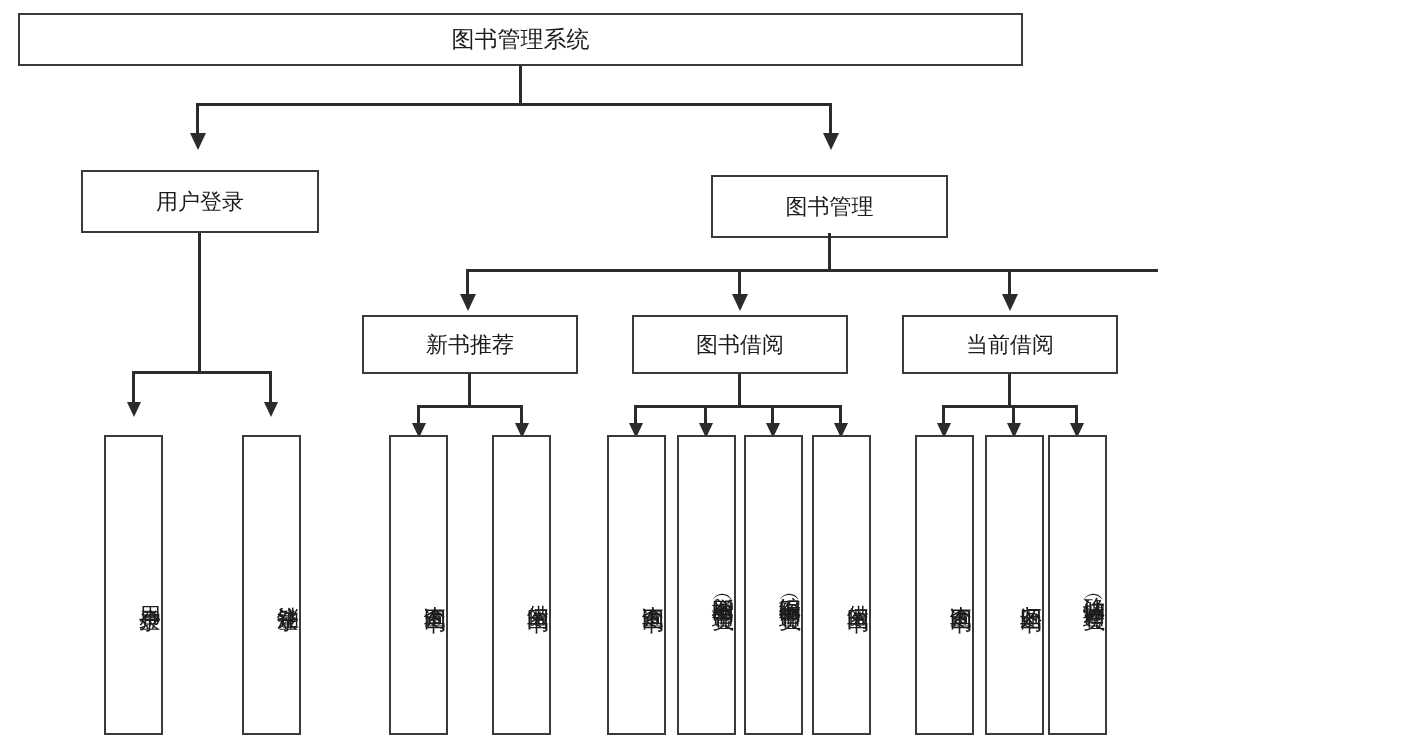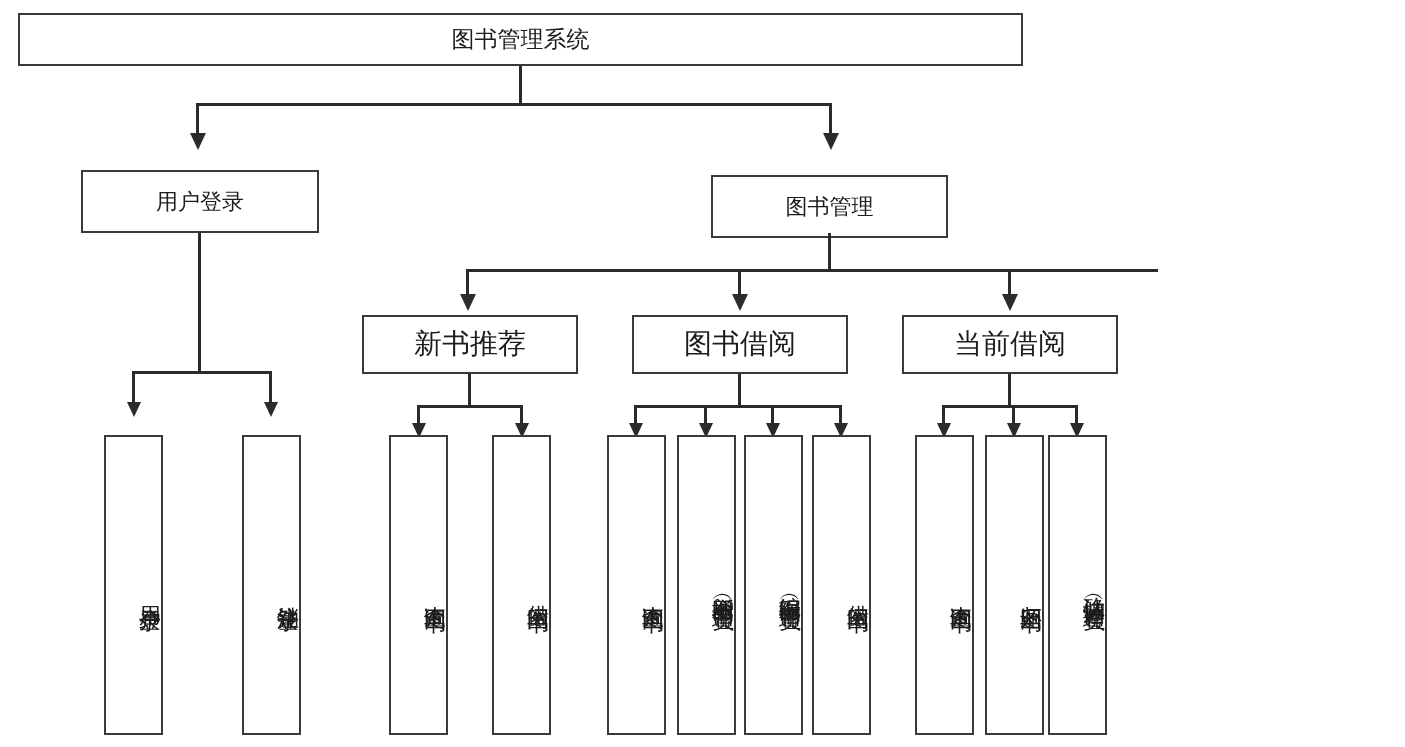--- a/index.html
+++ b/index.html
@@ -23,21 +23,21 @@
     background:#ffffff;
     display:flex;
     align-items:center;
     justify-content:center;
     color:#1c1c1c;
     text-align:center;
     line-height:1.15;
   }
   .node.root{font-size:23px;}
   .node.l2{font-size:22px;}
-  .node.l3{font-size:28px;}
+  .node.l3{font-size:22px;}
   .node.leaf{
     writing-mode:vertical-rl;
     text-orientation:upright;
     font-size:22px;
     letter-spacing:2px;
     align-items:flex-start;
     justify-content:center;
     padding-top:14px;
     line-height:1.0;
   }

